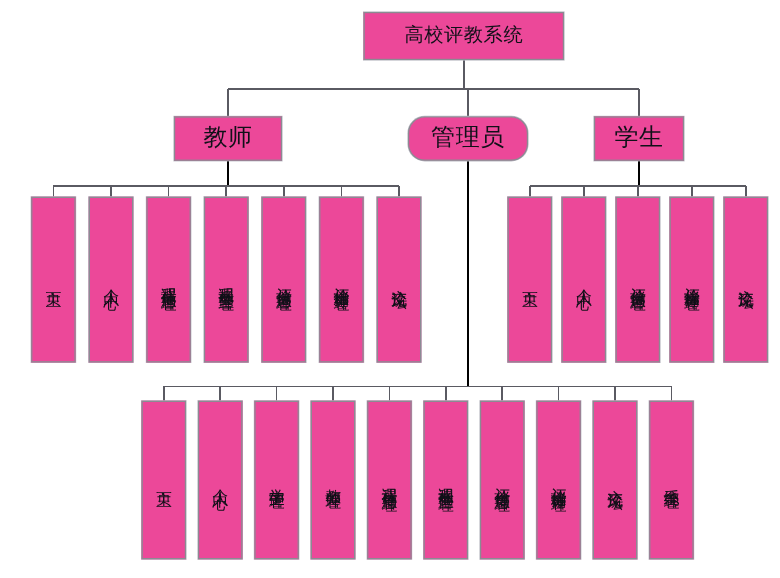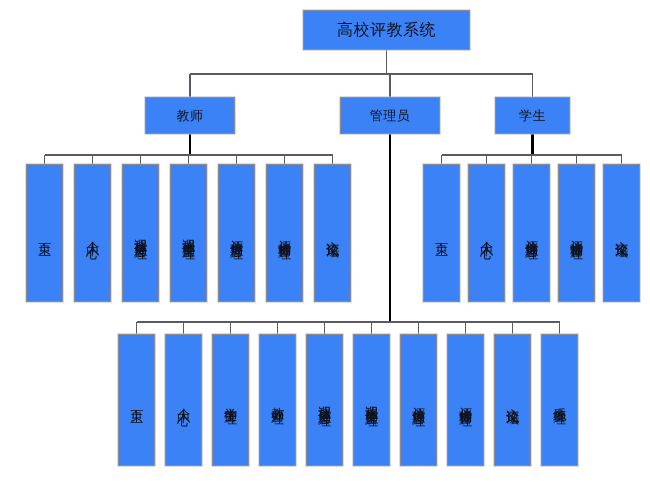--- a/index.html
+++ b/index.html
@@ -22,32 +22,32 @@
     position: absolute;
     left: 0;
     top: 0;
     width: 650px;
     height: 482px;
     pointer-events: none;
   }
   .node {
     position: absolute;
     box-sizing: border-box;
-    background: #3b82f6;
+    background: #ec4899;
     border: 1px solid #8b8b93;
     box-shadow: 0 0 0 0.5px #b9b9c2;
     display: flex;
     align-items: center;
     justify-content: center;
     color: #101018;
     line-height: 1.18;
     font-family: Liberation Serif, serif;
   }
   .node-h {
-    font-size: 13px;
+    font-size: 20px;
     letter-spacing: 0.5px;
   }
   .node-v {
     writing-mode: vertical-rl;
     text-orientation: upright;
     font-size: 13px;
     letter-spacing: 1.5px;
     padding: 3px 0;
     white-space: nowrap;
   }
@@ -106,21 +106,21 @@
       <line x1="559.5" y1="322" x2="559.5" y2="334" stroke="#5a5a62" stroke-width="1.4" shape-rendering="crispEdges"></line>
     </svg>
 
   <div id="nodes">
       <div class="node node-h node-root" style="left: 303px; top: 10px; width: 167px; height: 40px;">
         <span>高校评教系统</span>
       </div>
       <div class="node node-h" style="left: 145px; top: 97px; width: 90px; height: 37px;">
         <span>教师</span>
       </div>
-      <div class="node node-h" style="left: 340px; top: 97px; width: 100px; height: 37px;">
+      <div class="node node-h" style="left: 340px; top: 97px; width: 100px; height: 37px; border-radius: 14px;">
         <span>管理员</span>
       </div>
       <div class="node node-h" style="left: 495px; top: 97px; width: 75px; height: 37px; justify-content: center;">
         <span>学生</span>
       </div>
       <div class="node node-v" style="left: 26px; top: 164px; width: 37px; height: 138px;">
         <span>主页</span>
       </div>
       <div class="node node-v" style="left: 74px; top: 164px; width: 37px; height: 138px;">
         <span>个人中心</span>

